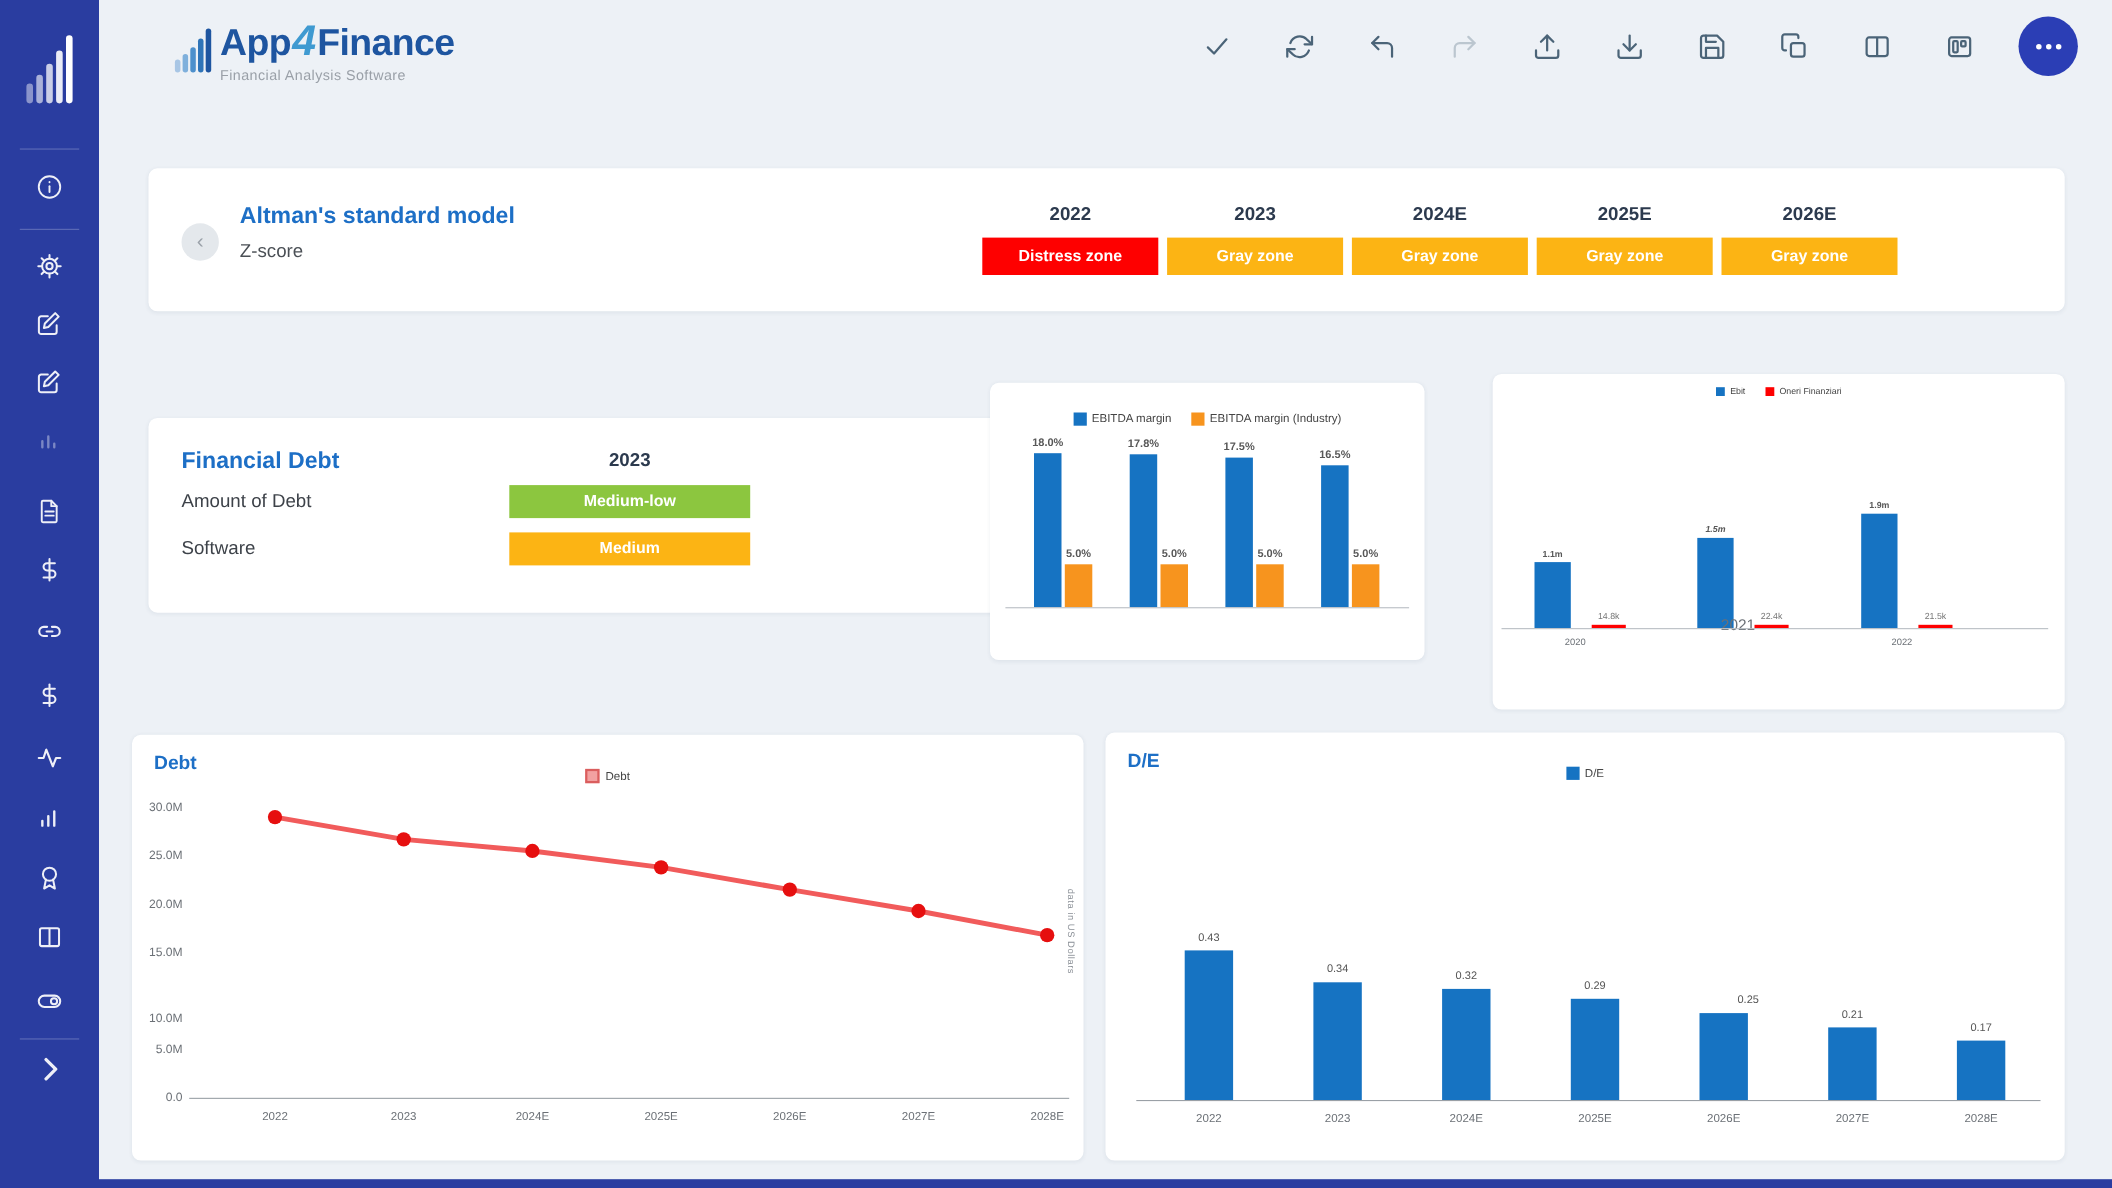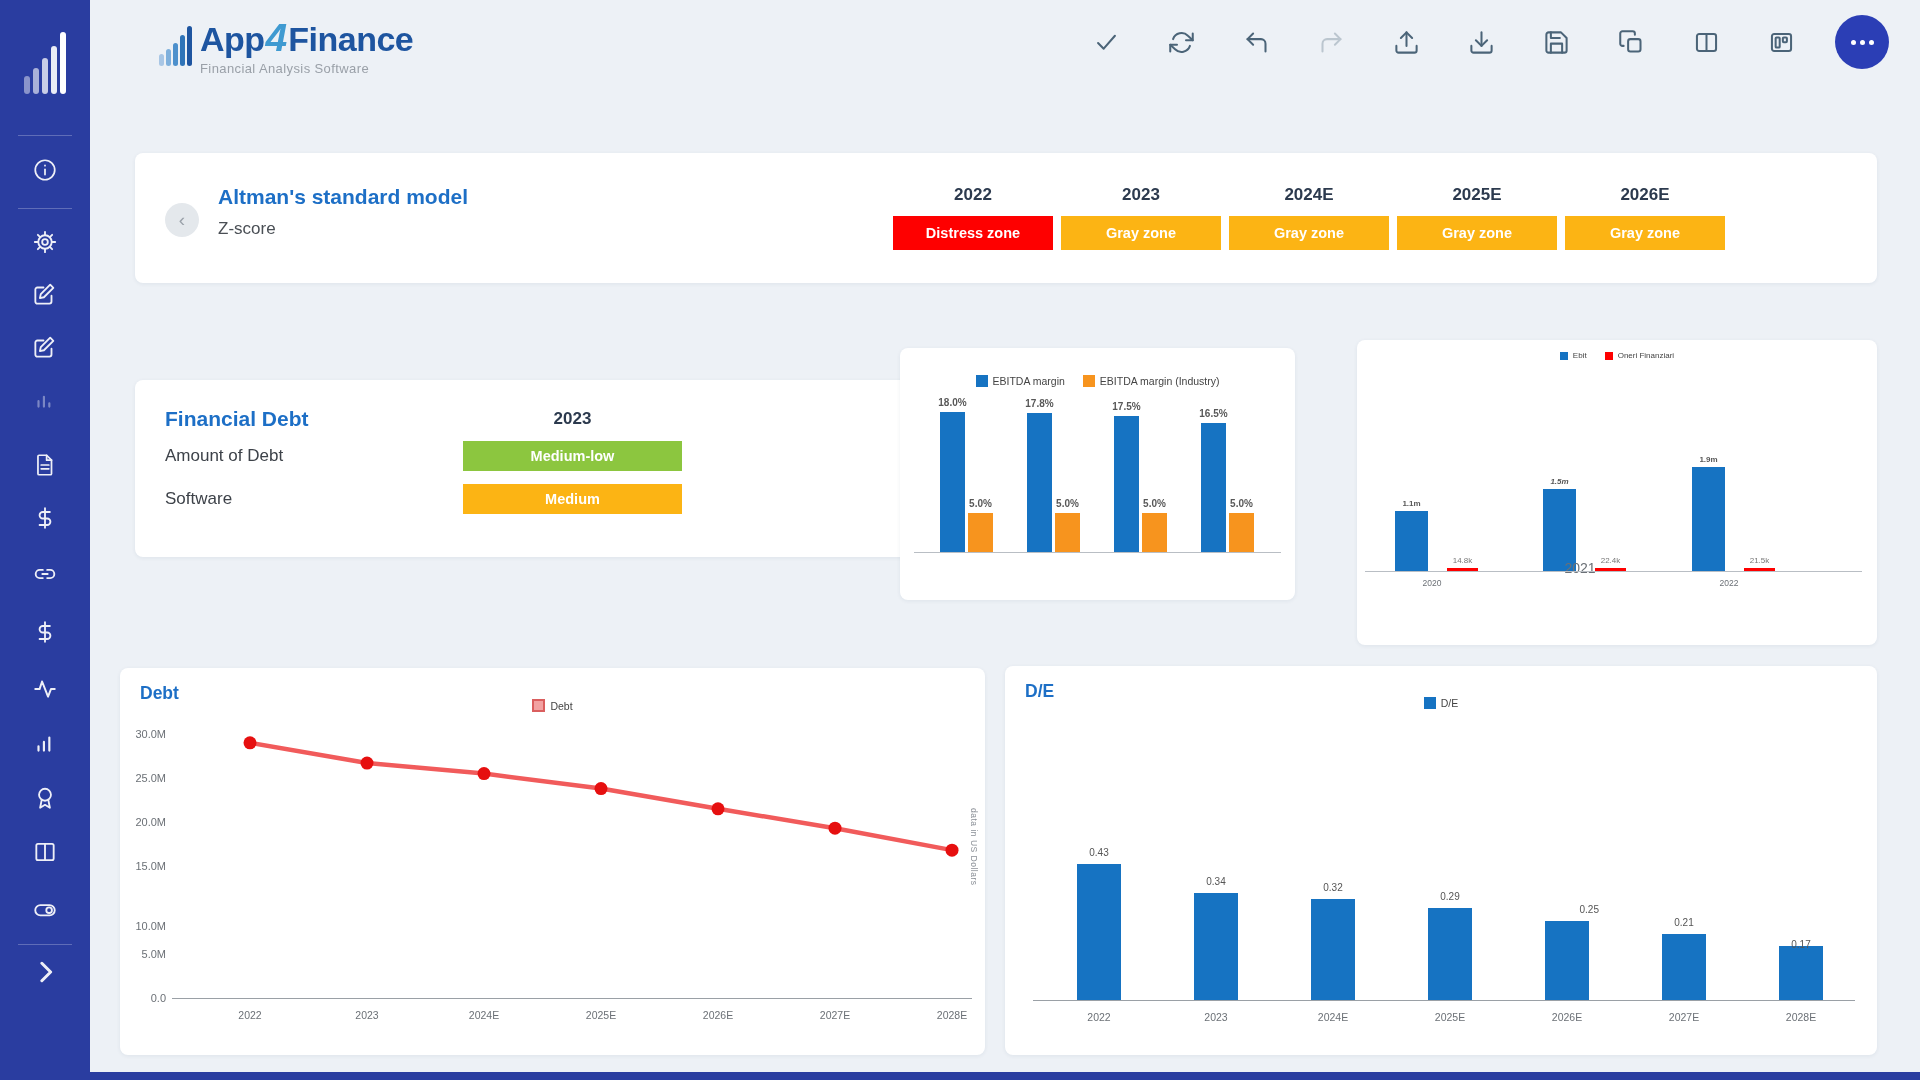--- a/index.html
+++ b/index.html
@@ -420,18 +420,18 @@
       <div class="cbar" style="left: 423px; width: 44px; height: 91.64px; top: 242.36px; background: rgb(22, 115, 194);"></div>
       <div class="blabel" style="left: 413px; top: 225.36px; font-size: 10px; font-weight: 400; color: rgb(85, 85, 85);">0.29</div>
       <div class="xlabel" style="left: 405px; top: 345px; font-size: 10.5px;">2025E</div>
       <div class="cbar" style="left: 540px; width: 44px; height: 79px; top: 255px; background: rgb(22, 115, 194);"></div>
       <div class="blabel" style="left: 530px; top: 238px; font-size: 10px; font-weight: 400; color: rgb(85, 85, 85); text-align: right;">0.25</div>
       <div class="xlabel" style="left: 522px; top: 345px; font-size: 10.5px;">2026E</div>
       <div class="cbar" style="left: 657px; width: 44px; height: 66.36px; top: 267.64px; background: rgb(22, 115, 194);"></div>
       <div class="blabel" style="left: 647px; top: 250.64px; font-size: 10px; font-weight: 400; color: rgb(85, 85, 85);">0.21</div>
       <div class="xlabel" style="left: 639px; top: 345px; font-size: 10.5px;">2027E</div>
       <div class="cbar" style="left: 774px; width: 44px; height: 53.72px; top: 280.28px; background: rgb(22, 115, 194);"></div>
-      <div class="blabel" style="left: 764px; top: 263.28px; font-size: 10px; font-weight: 400; color: rgb(85, 85, 85); margin-top: 10px;">0.17</div>
+      <div class="blabel" style="left: 764px; top: 263.28px; font-size: 10px; font-weight: 400; color: rgb(85, 85, 85);">0.17</div>
       <div class="xlabel" style="left: 756px; top: 345px; font-size: 10.5px;">2028E</div>
     </div>
 </section>
 
 <div class="bottom-strip"></div>
 
 </body></html>

